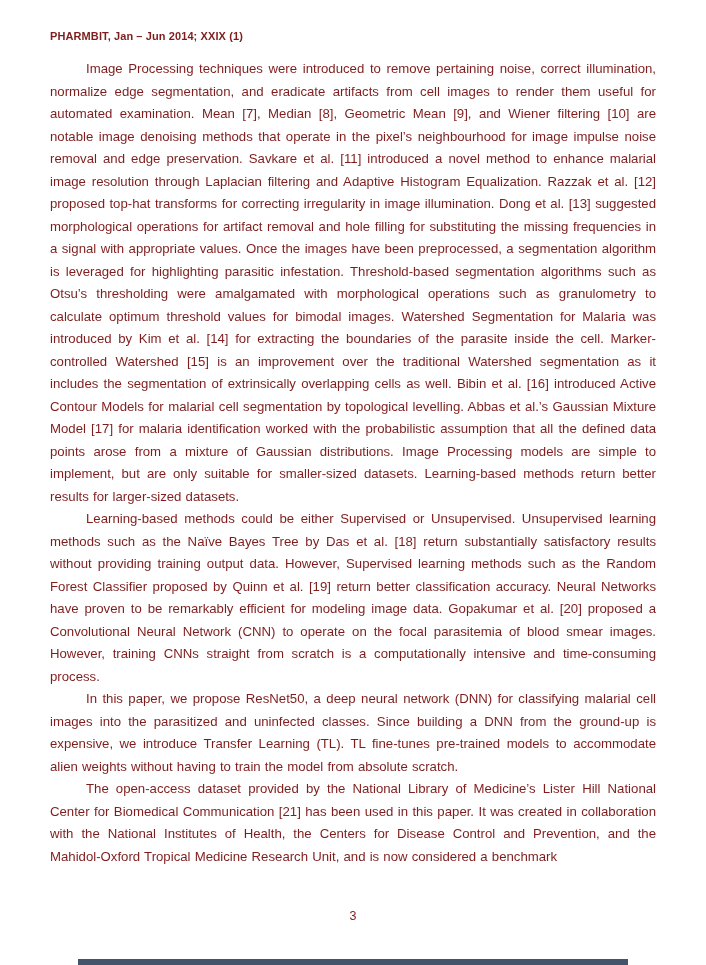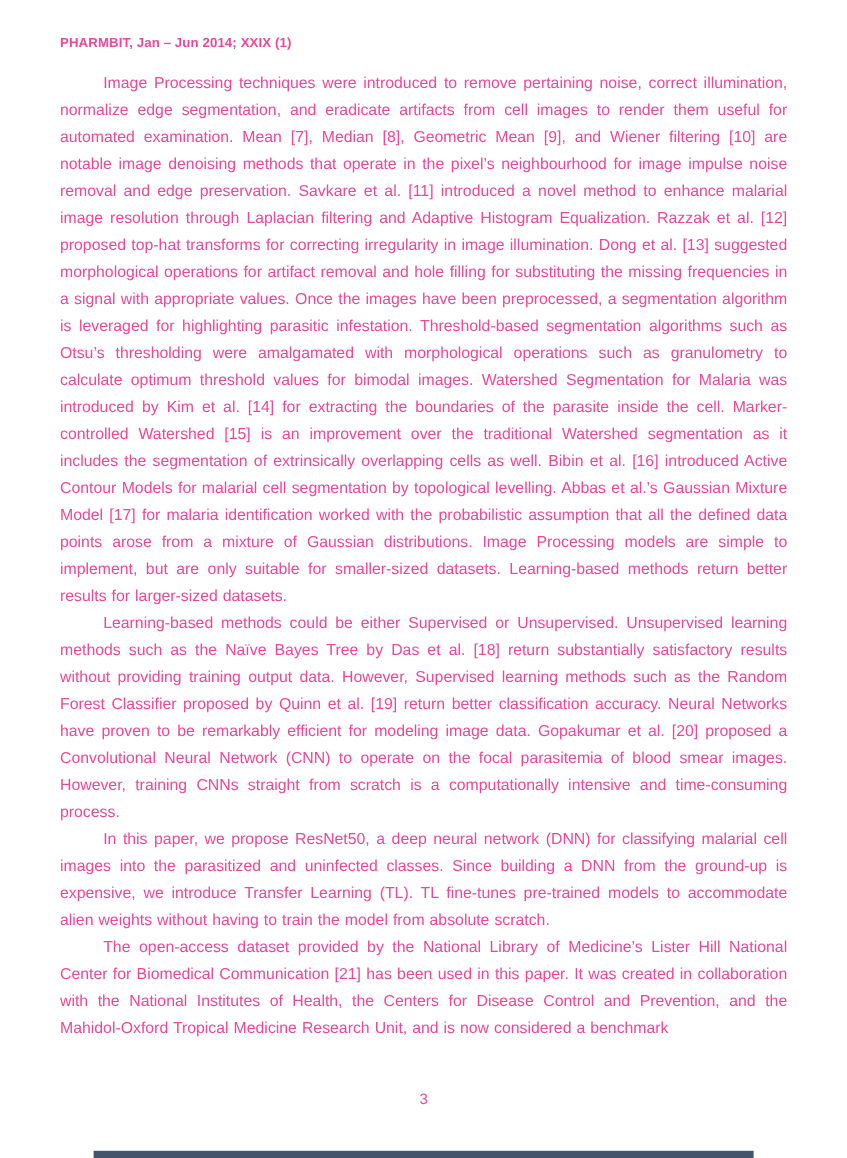--- a/index.html
+++ b/index.html
@@ -6,21 +6,21 @@
     margin: 0;
     padding: 0;
     background: #ffffff;
   }
   .page {
     position: relative;
     width: 706px;
     height: 965px;
     background: #ffffff;
     font-family: "Liberation Sans", sans-serif;
-    color: #ec4899;
+    color: #7f1d1d;
     box-sizing: border-box;
     padding: 30px 50px 0 50px;
     overflow: hidden;
   }
   .journal-header {
     font-size: 11px;
     font-weight: bold;
     letter-spacing: 0.1px;
     margin-bottom: 16px;
   }

